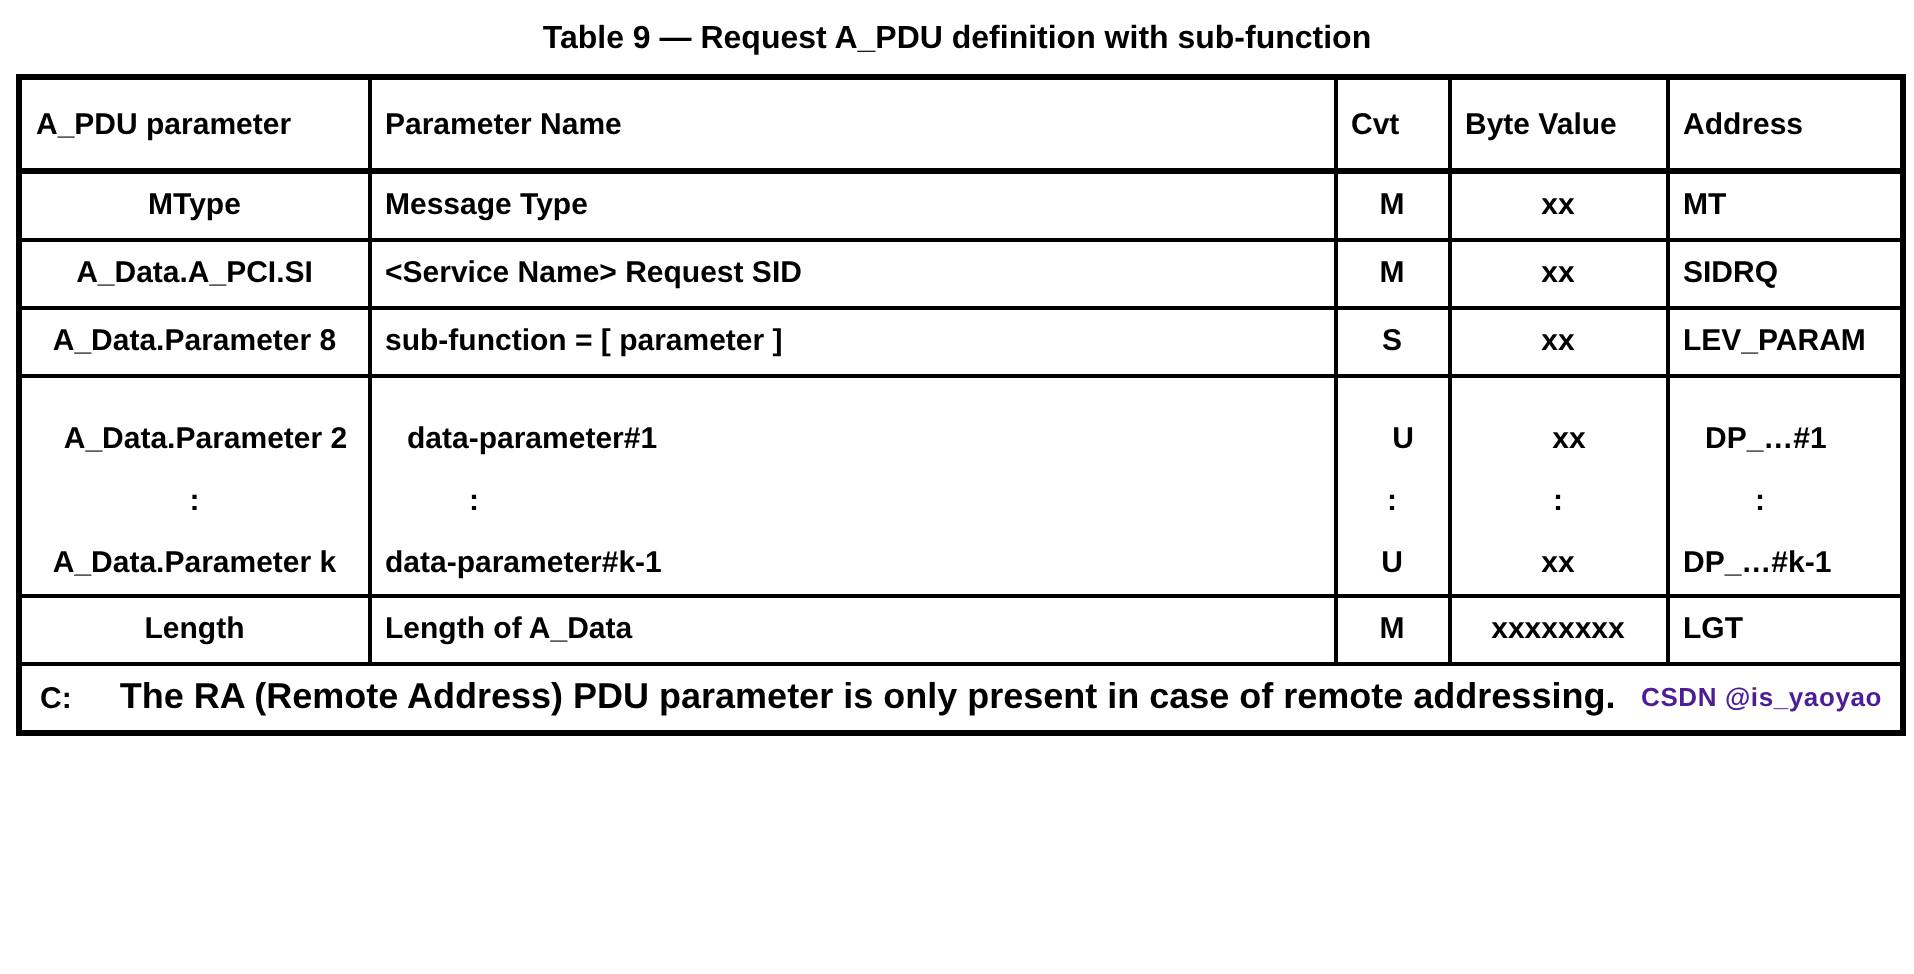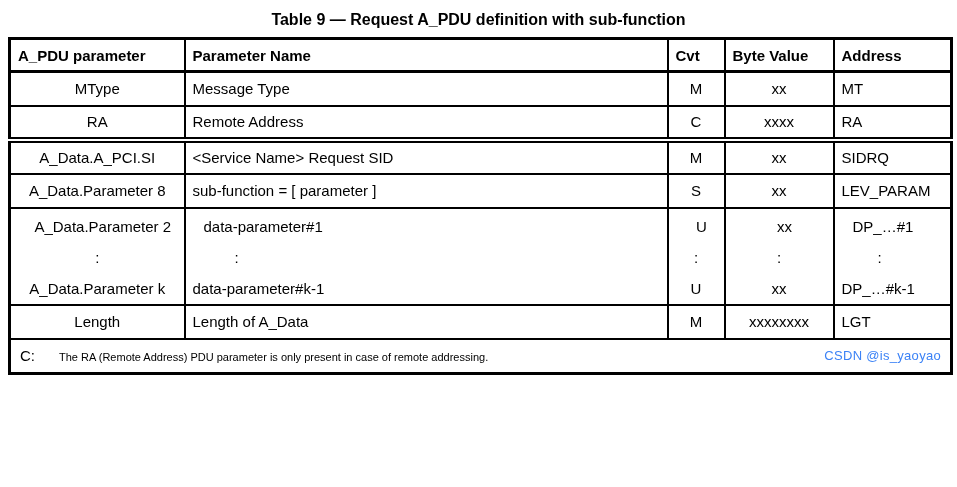--- a/index.html
+++ b/index.html
@@ -23,56 +23,57 @@
     width: 942px;
     margin: 8px 0 0 8px;
     border: 3px solid #000;
   }
   th, td {
     border: 2px solid #000;
     font-size: 15px;
     padding: 0 7px;
     white-space: nowrap;
     overflow: hidden;
+    font-weight: bold;
   }
   th {
     font-weight: bold;
-    height: 33px;
+    height: 47px;
     text-align: left;
     border-bottom: 3px solid #000;
   }
   td { height: 34px; }
   .c { text-align: center; }
   tr.section-end td { border-bottom: 6px double #000; }
   tr.block-row td {
     padding: 0;
     height: 94px;
     vertical-align: top;
   }
   .bl {
     height: 31px;
     line-height: 31px;
     padding: 0 7px;
     white-space: nowrap;
     overflow: hidden;
   }
-  .bl-first { margin-top: 2px; padding-left: 18px; }
+  .bl-first { margin-top: 15px; padding-left: 18px; }
   .indent-name { padding-left: 49px; }
   .indent-mn  { padding-left: 43px; }
   td.footnote-cell { height: 35px; padding: 0 9px; }
   .fn-wrap {
     display: flex;
     align-items: center;
     justify-content: space-between;
     width: 100%;
   }
   .fn-left { display: flex; align-items: baseline; }
   .fn-label { font-size: 15px; margin-right: 24px; }
-  .fn-text { font-size: 11px; }
-  .watermark { font-size: 13px; color: #3b82f6; letter-spacing: 0.3px; }
+  .fn-text { font-size: 18px; }
+  .watermark { font-size: 13px; color: #4c1d95; letter-spacing: 0.3px; }
 </style>
 </head>
 <body>
 
 <div class="doc-title">Table 9 — Request A_PDU definition with sub-function</div>
 
 <table class="pdu">
   <colgroup>
     <col style="width:175px">
       <col style="width:483px">
@@ -89,27 +90,20 @@
       <th>Address</th>
     </tr>
   </thead>
   <tbody>
     <tr>
       <td class="c">MType</td>
       <td>Message Type</td>
       <td class="c">M</td>
       <td class="c">xx</td>
       <td>MT</td>
-    </tr>
-    <tr class="section-end">
-      <td class="c">RA</td>
-      <td>Remote Address</td>
-      <td class="c">C</td>
-      <td class="c">xxxx</td>
-      <td>RA</td>
     </tr>
     <tr>
       <td class="c">A_Data.A_PCI.SI</td>
       <td>&lt;Service Name&gt; Request SID</td>
       <td class="c">M</td>
       <td class="c">xx</td>
       <td>SIDRQ</td>
     </tr>
     <tr>
       <td class="c">A_Data.Parameter 8</td>

